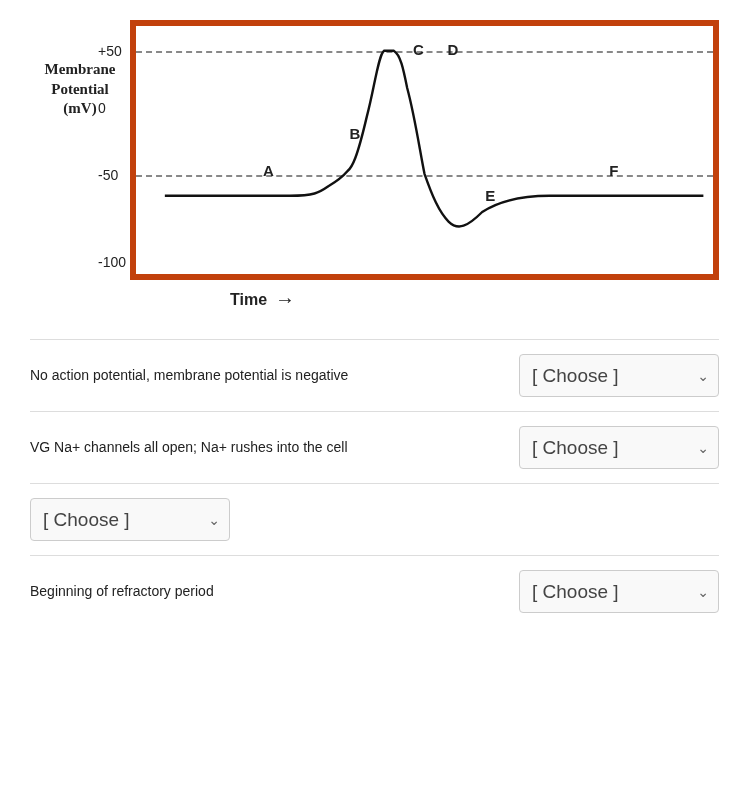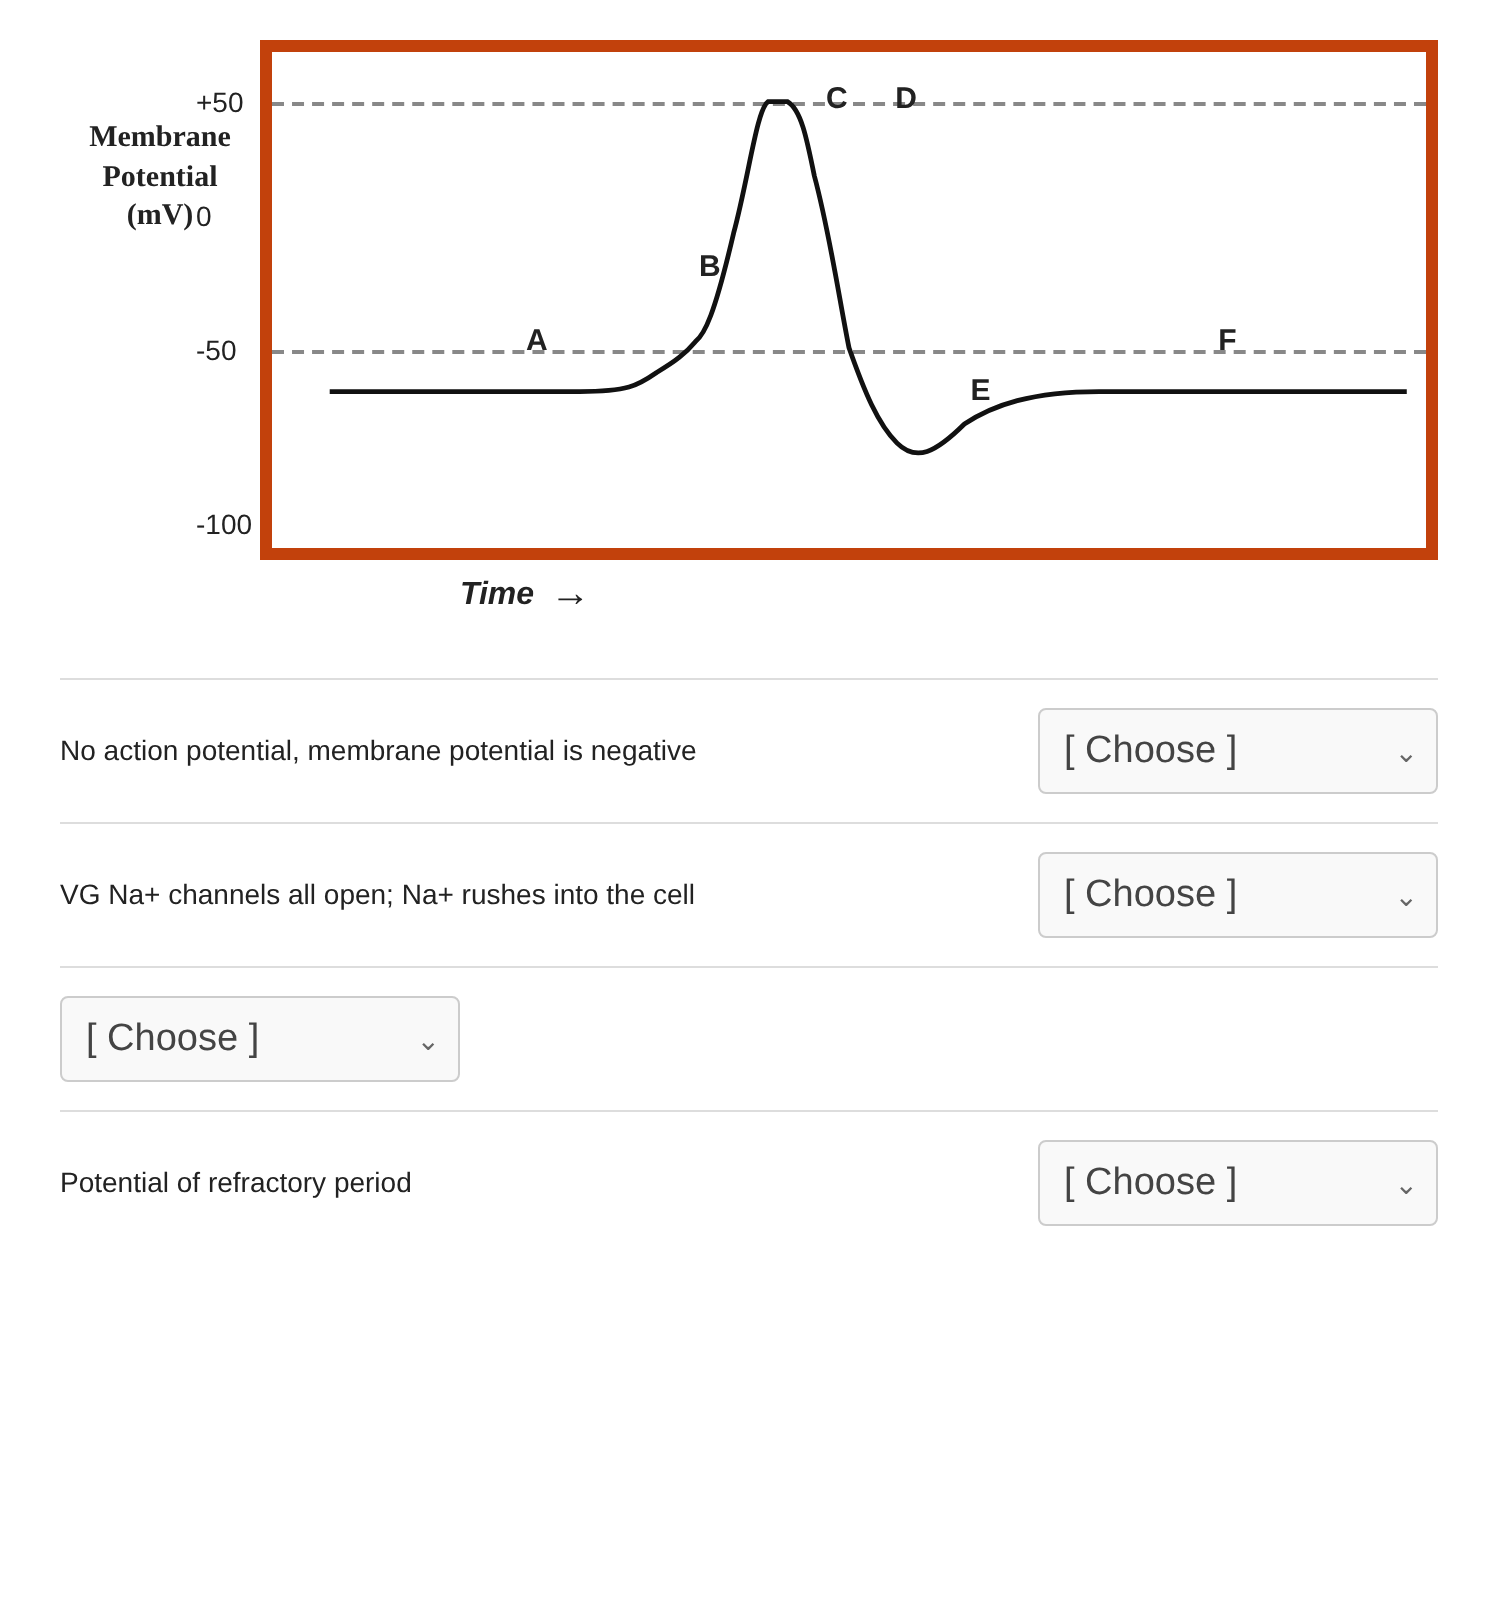--- a/index.html
+++ b/index.html
@@ -77,25 +77,24 @@
     .point-label {
       position: absolute;
       font-size: 15px;
       font-weight: bold;
       color: #222;
     }
 
     
     .x-axis-area {
       display: flex;
-      align-items: center;
+      align-items: flex-end;
       margin-left: 100px;
       margin-top: 6px;
       gap: 8px;
-      font-style: italic;
     }
 
     .x-axis-label {
       font-weight: bold;
       font-size: 16px;
     }
 
     .arrow-right {
       font-size: 20px;
       font-weight: bold;
@@ -238,21 +237,21 @@
 
     <div id="q3-row" class="question-row">
       <div class="dropdown-wrapper">
         <select class="dropdown-select" id="select3">
         <option value="">[ Choose ]</option><option value="A">A</option><option value="B">B</option><option value="C">C</option><option value="D">D</option><option value="E">E</option><option value="F">F</option></select>
         <span class="dropdown-chevron">⌄</span>
       </div>
     </div>
 
     <div id="q4-row" class="question-row">
-      <div class="question-text">Potential of refractory period</div>
+      <div class="question-text">Beginning of refractory period</div>
       <div class="dropdown-wrapper">
         <select class="dropdown-select" id="select4">
         <option value="">[ Choose ]</option><option value="A">A</option><option value="B">B</option><option value="C">C</option><option value="D">D</option><option value="E">E</option><option value="F">F</option></select>
         <span class="dropdown-chevron">⌄</span>
       </div>
     </div>
 
   </div>
 </div>
 

